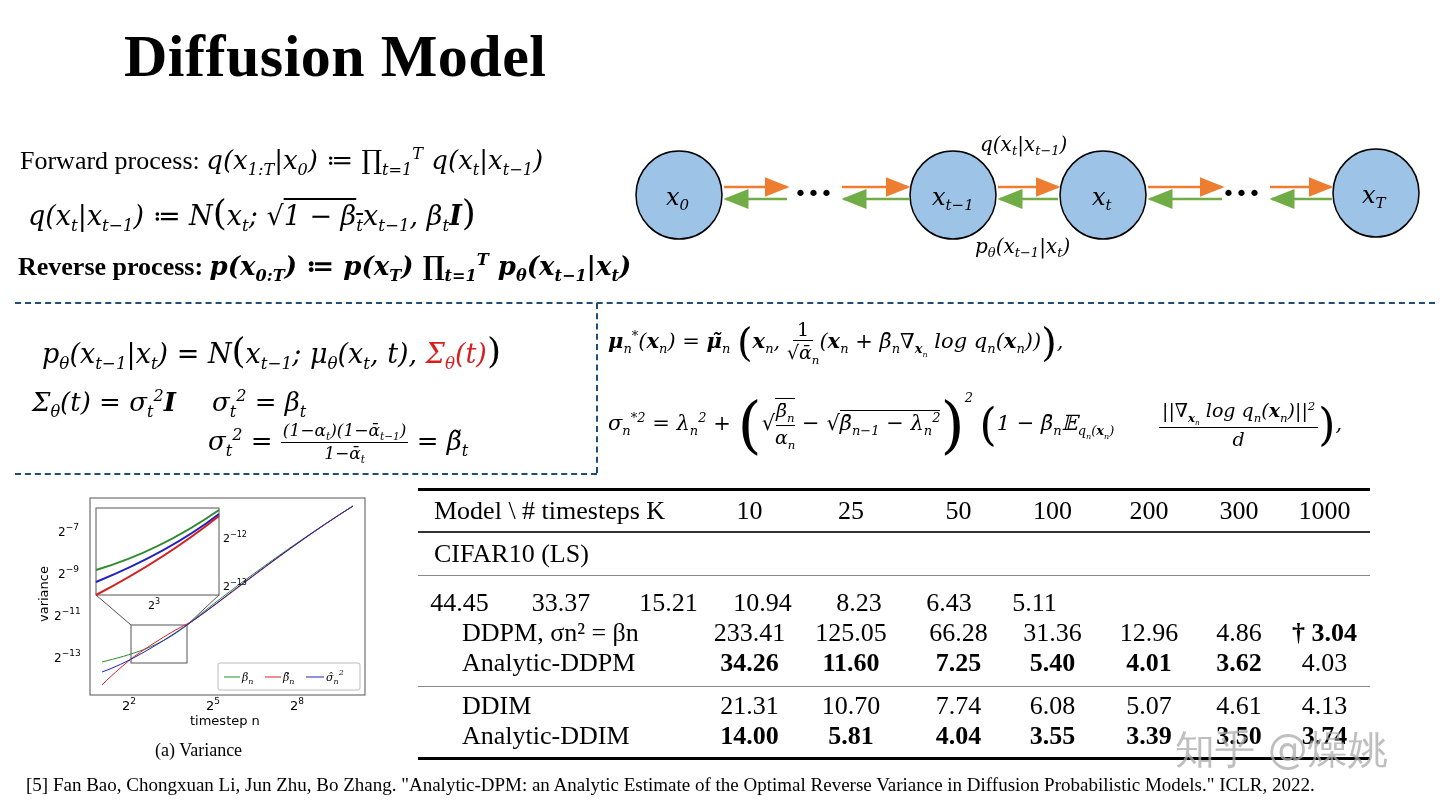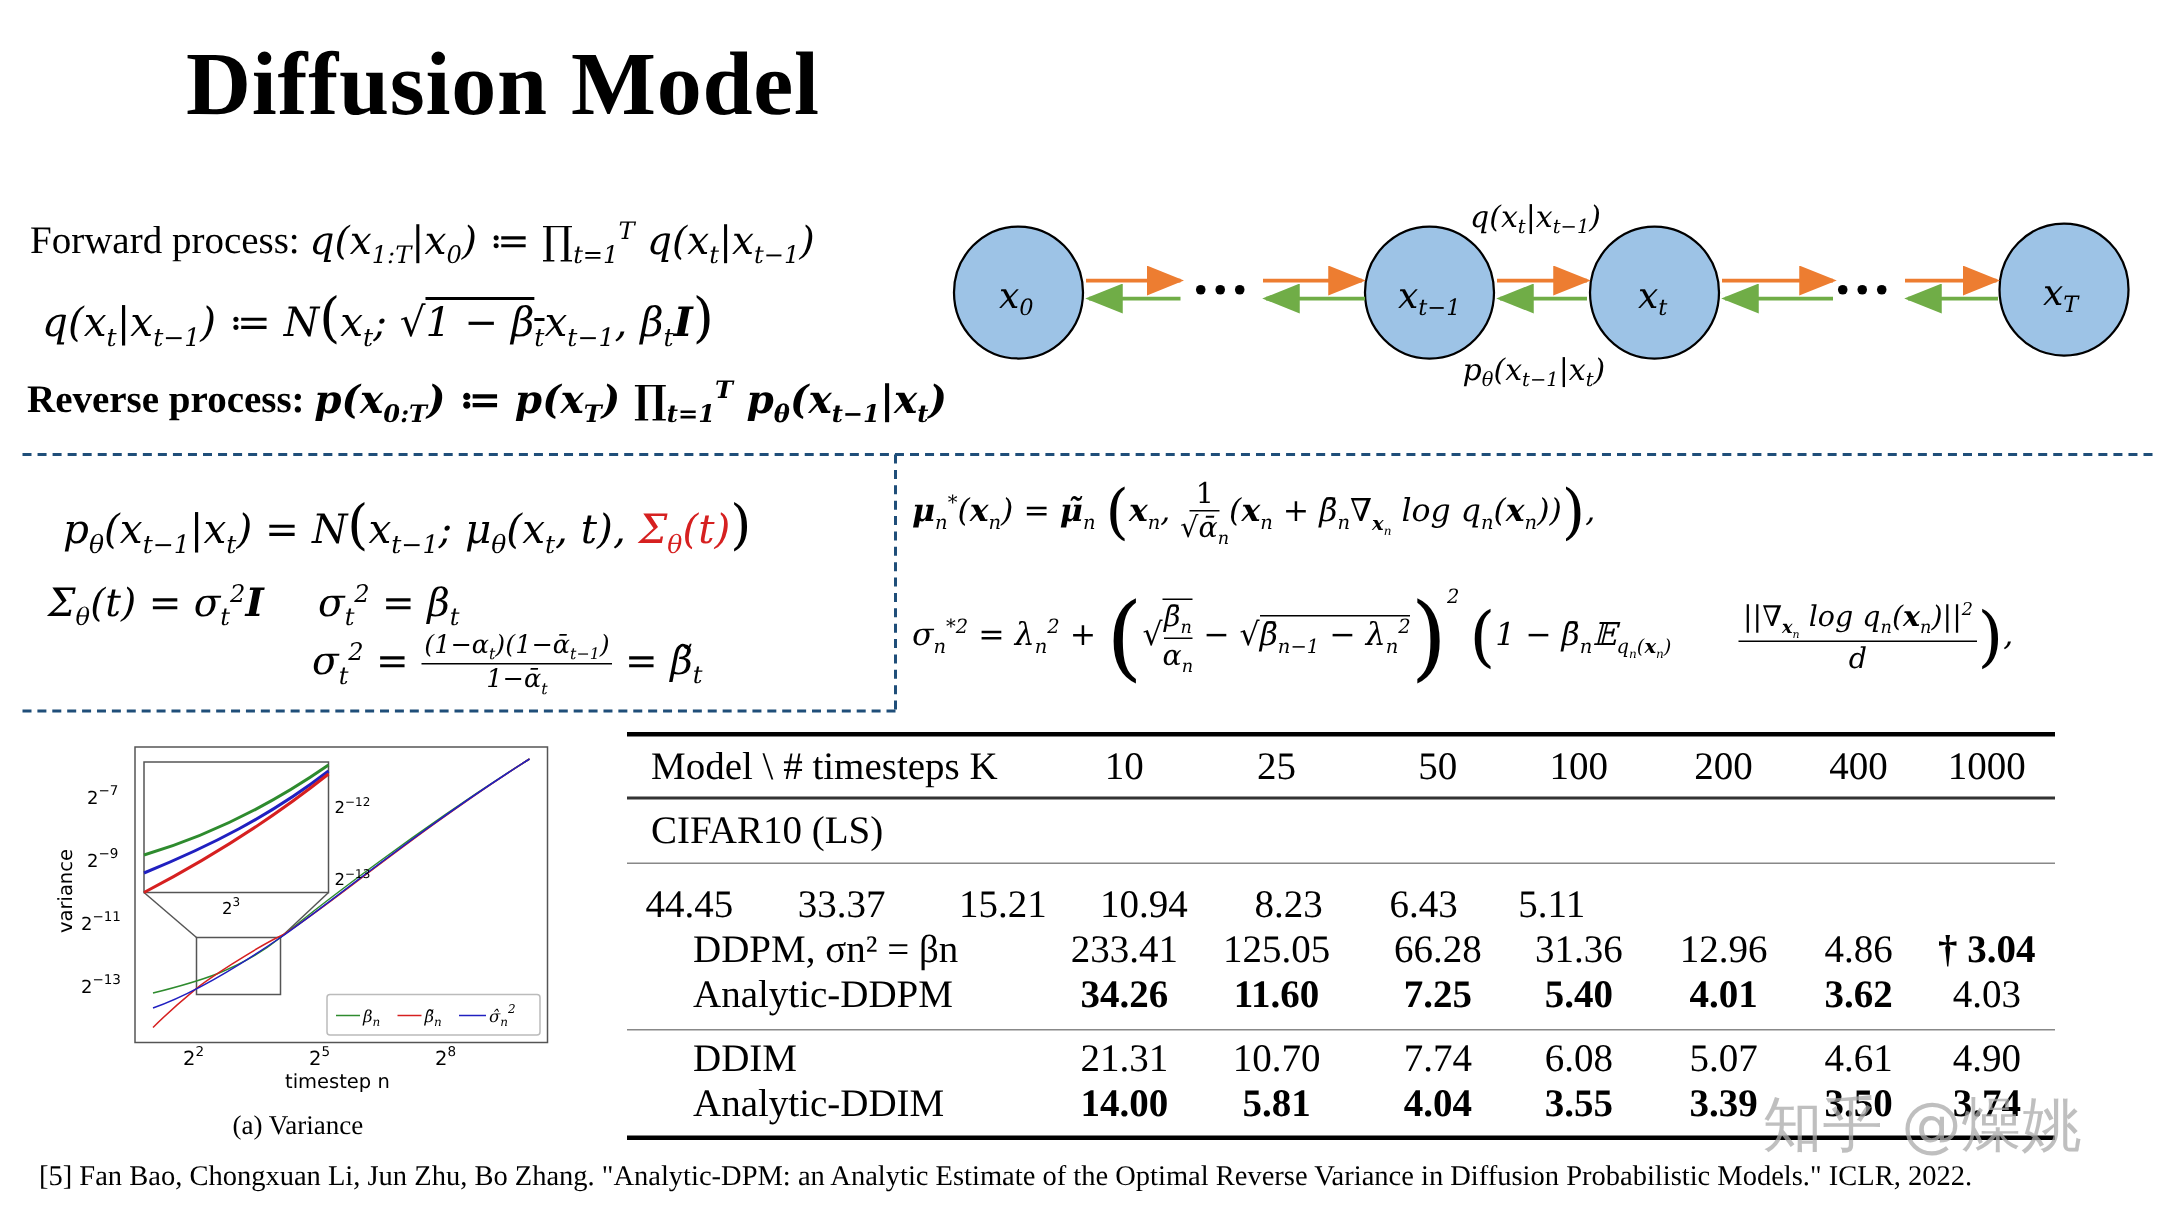--- a/index.html
+++ b/index.html
@@ -184,21 +184,21 @@
 
 <div class="abs tbl">
   <div class="rule-thick"></div>
   <div class="row" style="height:40px;">
     <div class="name"><span>Model \ # timesteps K</span></div>
     <div class="cell c0">10</div>
     <div class="cell c1">25</div>
     <div class="cell c2">50</div>
     <div class="cell c3">100</div>
     <div class="cell c4">200</div>
-    <div class="cell c5">400</div>
+    <div class="cell c5">300</div>
     <div class="cell c6">1000</div>
   </div>
   <div class="rule-mid"></div>
   <div class="row" style="height:42px;">
     <div class="name" style="width:400px;">CIFAR10 (LS)</div>
   </div>
   <div class="rule-thin"></div>
   <div style="height:12px;"></div>
   <div id="group0">
       <div class="row">
@@ -236,21 +236,21 @@
   <div style="height:4px;"></div>
   <div id="group1">
       <div class="row">
         <div class="name indent">DDIM</div>
         <div class="cell c0">21.31</div>
         <div class="cell c1">10.70</div>
         <div class="cell c2">7.74</div>
         <div class="cell c3">6.08</div>
         <div class="cell c4">5.07</div>
         <div class="cell c5">4.61</div>
-        <div class="cell c6">4.90</div>
+        <div class="cell c6">4.13</div>
       </div>
       <div class="row">
         <div class="name indent">Analytic-DDIM</div>
         <div class="cell c0 bold">14.00</div>
         <div class="cell c1 bold">5.81</div>
         <div class="cell c2 bold">4.04</div>
         <div class="cell c3 bold">3.55</div>
         <div class="cell c4 bold">3.39</div>
         <div class="cell c5 bold">3.50</div>
         <div class="cell c6 bold">3.74</div>

